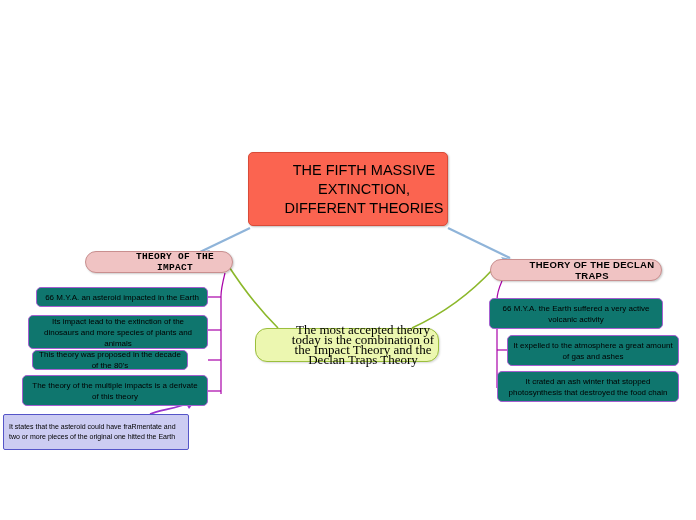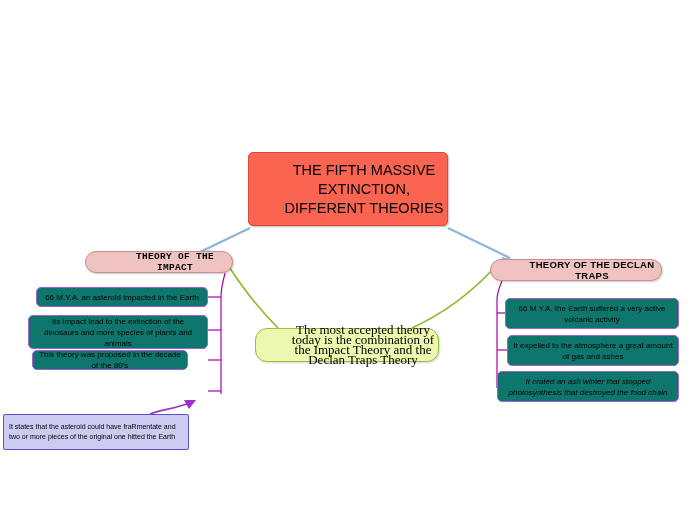--- a/index.html
+++ b/index.html
@@ -86,23 +86,23 @@
     font-size: 8px;
     line-height: 11px;
     color: #000000;
     padding: 3px 5px;
   }
   .l1 { left: 36px;  top: 287px; width: 172px; height: 20px; }
   .l2 { left: 28px;  top: 315px; width: 180px; height: 34px; }
   .l3 { left: 32px;  top: 350px; width: 156px; height: 20px; }
   .l4 { left: 22px;  top: 375px; width: 186px; height: 31px; }
 
-  .r1 { left: 505px; top: 298px; width: 174px; height: 31px; }
+  .r1 { left: 489px; top: 298px; width: 174px; height: 31px; }
   .r2 { left: 507px; top: 335px; width: 172px; height: 31px; }
-  .r3 { left: 497px; top: 371px; width: 182px; height: 31px; font-style: italic; }
+  .r3 { left: 497px; top: 371px; width: 182px; height: 31px; }
 
   
   .note {
     left: 3px;
     top: 414px;
     width: 186px;
     height: 36px;
     background: #ccccf2;
     border: 1px solid #5555c8;
     border-radius: 2px;
@@ -179,20 +179,23 @@
 
   <div class="node leaf l1">
     <span class="node-text">66 M.Y.A. an asteroid impacted in the Earth</span>
   </div>
   <div class="node leaf l2">
     <span class="node-text">Its impact lead to the extinction of the dinosaurs and more species of plants and animals</span>
   </div>
   <div class="node leaf l3">
     <span class="node-text">This theory was proposed in the decade of the 80's</span>
   </div>
+  <div class="node leaf l4">
+    <span class="node-text">The theory of the multiple impacts is a derivate of this theory</span>
+  </div>
 
   <div class="node leaf r1">
     <span class="node-text">66 M.Y.A. the Earth suffered a very active volcanic activity</span>
   </div>
   <div class="node leaf r2">
     <span class="node-text">It expelled to the atmosphere a great amount of gas and ashes</span>
   </div>
   <div class="node leaf r3">
     <span class="node-text">It crated an ash winter that stopped photosynthesis that destroyed the food chain</span>
   </div>

